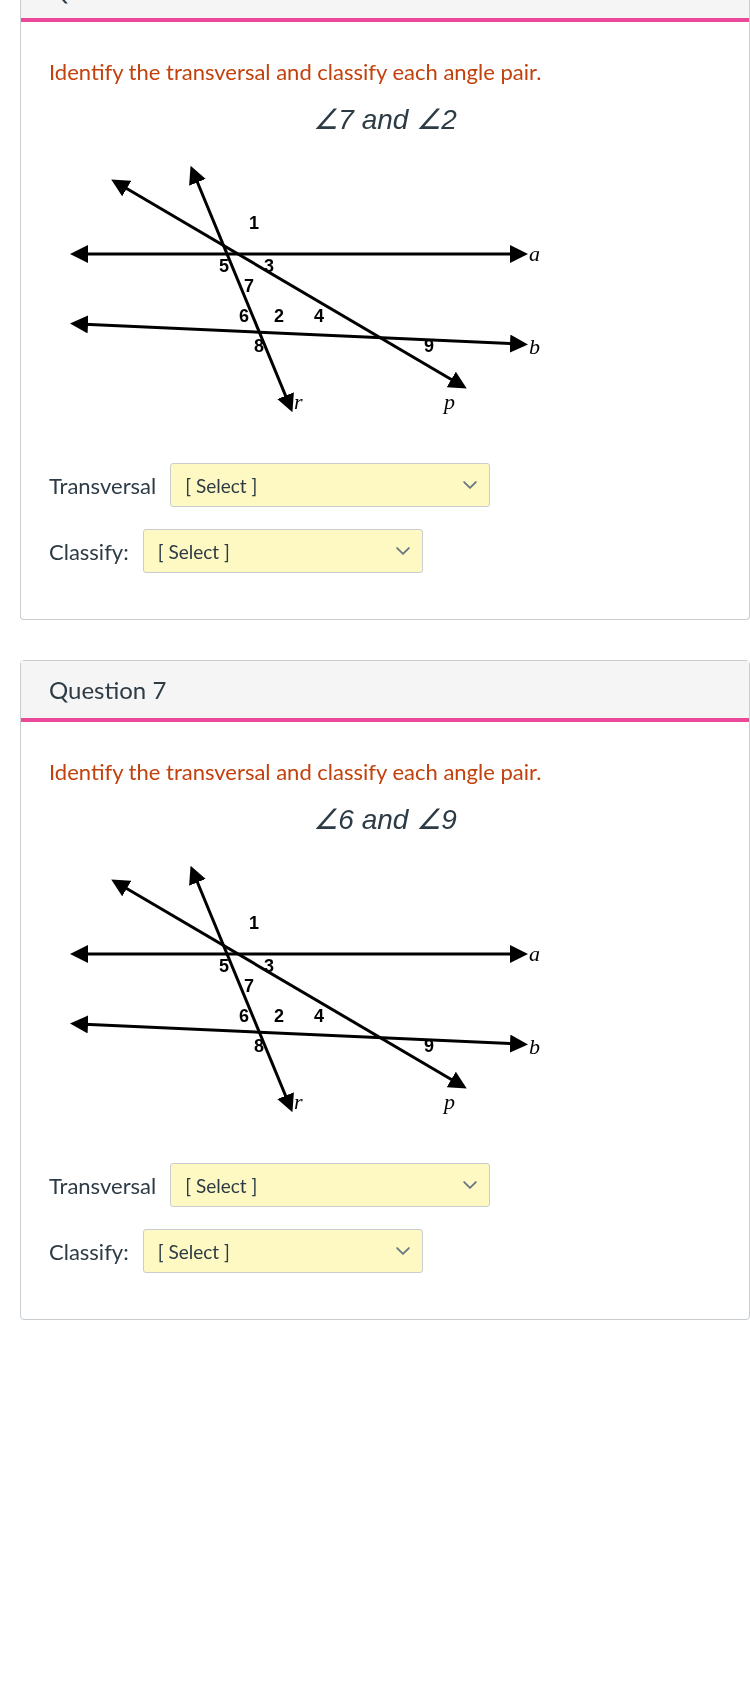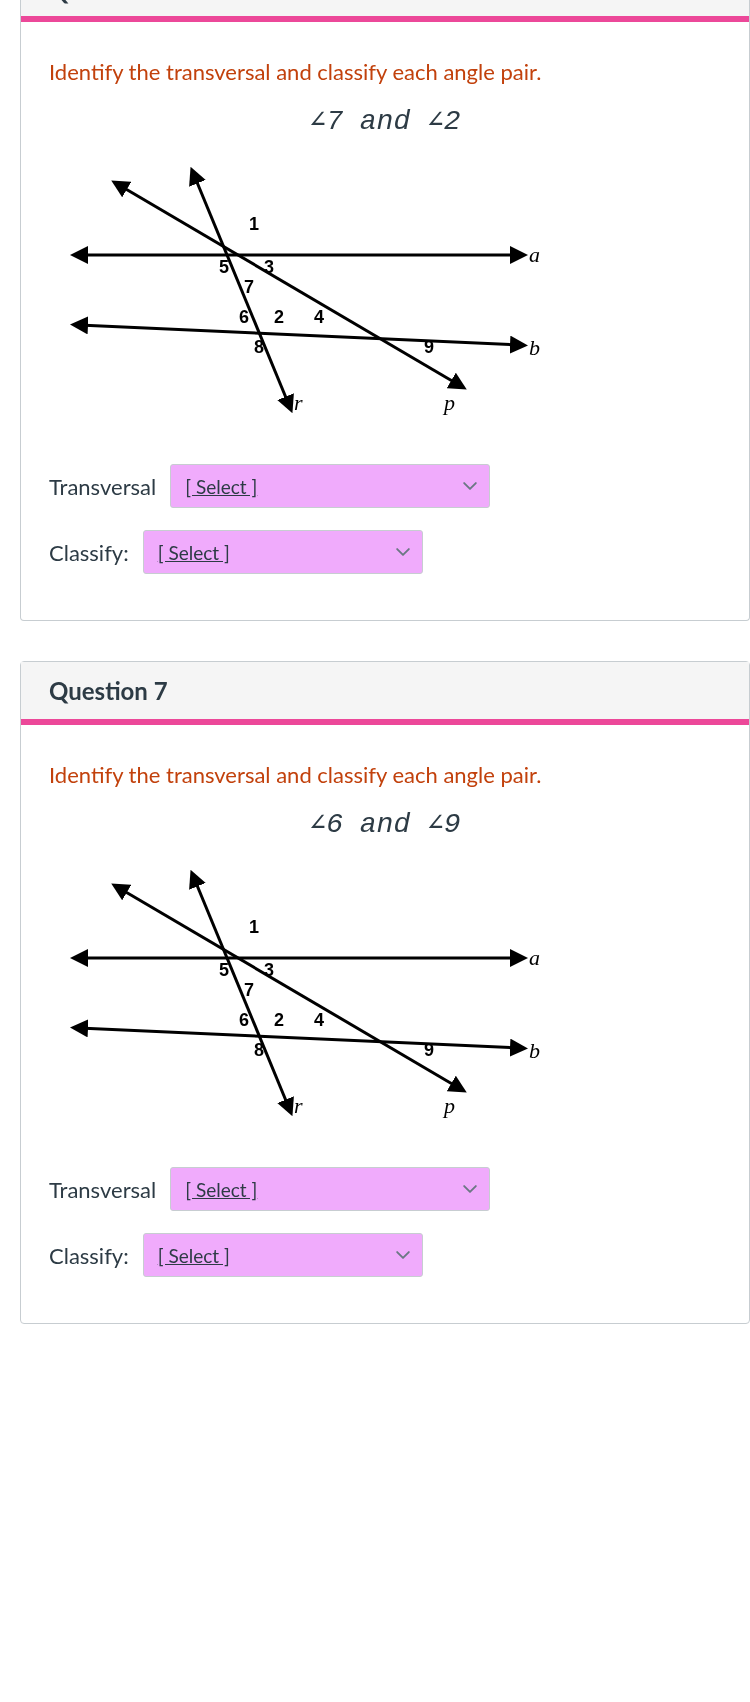--- a/index.html
+++ b/index.html
@@ -11,65 +11,64 @@
   }
   .question {
     border: 1px solid #c7cdd1;
     border-radius: 4px;
     margin: 0 0 40px 20px;
     background: #fff;
   }
   .question.top { border-top: none; border-radius: 0 0 4px 4px; margin-top: 0; }
   .q-header {
     padding: 14px 28px;
-    border-bottom: 6px solid #ec4899;
+    border-bottom: 4px solid #ec4899;
     background: #f5f5f5;
-    font-weight: 700;
+    font-weight: 400;
     font-size: 24px;
     color: #2d3b45;
   }
   .q-header.cut { padding-top: 0; padding-bottom: 8px; line-height: 0.6; overflow: hidden; height: 22px; position: relative; }
   .q-header.cut span { position: relative; top: -16px; }
   .q-body { padding: 36px 28px 46px 28px; }
   .prompt {
     font-size: 22px;
     font-weight: 400;
     color: #c2410c;
     margin-bottom: 18px;
   }
   .angle-line {
     text-align: center;
-    font-family: Liberation Mono, monospace;
+    font-family: Liberation Sans, sans-serif;
     font-style: italic;
     font-size: 28px;
     margin-bottom: 18px;
   }
   .diagram { width: 520px; height: 260px; margin: 0 0 24px 0; }
   .answer-row {
     display: flex;
     align-items: center;
     gap: 14px;
     margin-top: 22px;
     text-align: center;
   }
   .answer-label { font-size: 22px; color: #2d3b45; }
   .select {
     position: relative;
     border: 1px solid #c7cdd1;
     border-radius: 3px;
-    background: #f0abfc;
+    background: #fef9c3;
     height: 44px;
     display: flex;
     align-items: center;
     padding: 0 38px 0 14px;
     font-size: 19px;
     color: #2d3b45;
     cursor: pointer;
     min-width: 300px;
-    text-decoration: underline;
   }
   .select.wide { min-width: 320px; }
   .select.narrow { min-width: 280px; }
   .chev {
     position: absolute;
     right: 12px;
     top: 50%;
     transform: translateY(-50%);
     width: 14px;
     height: 14px;

